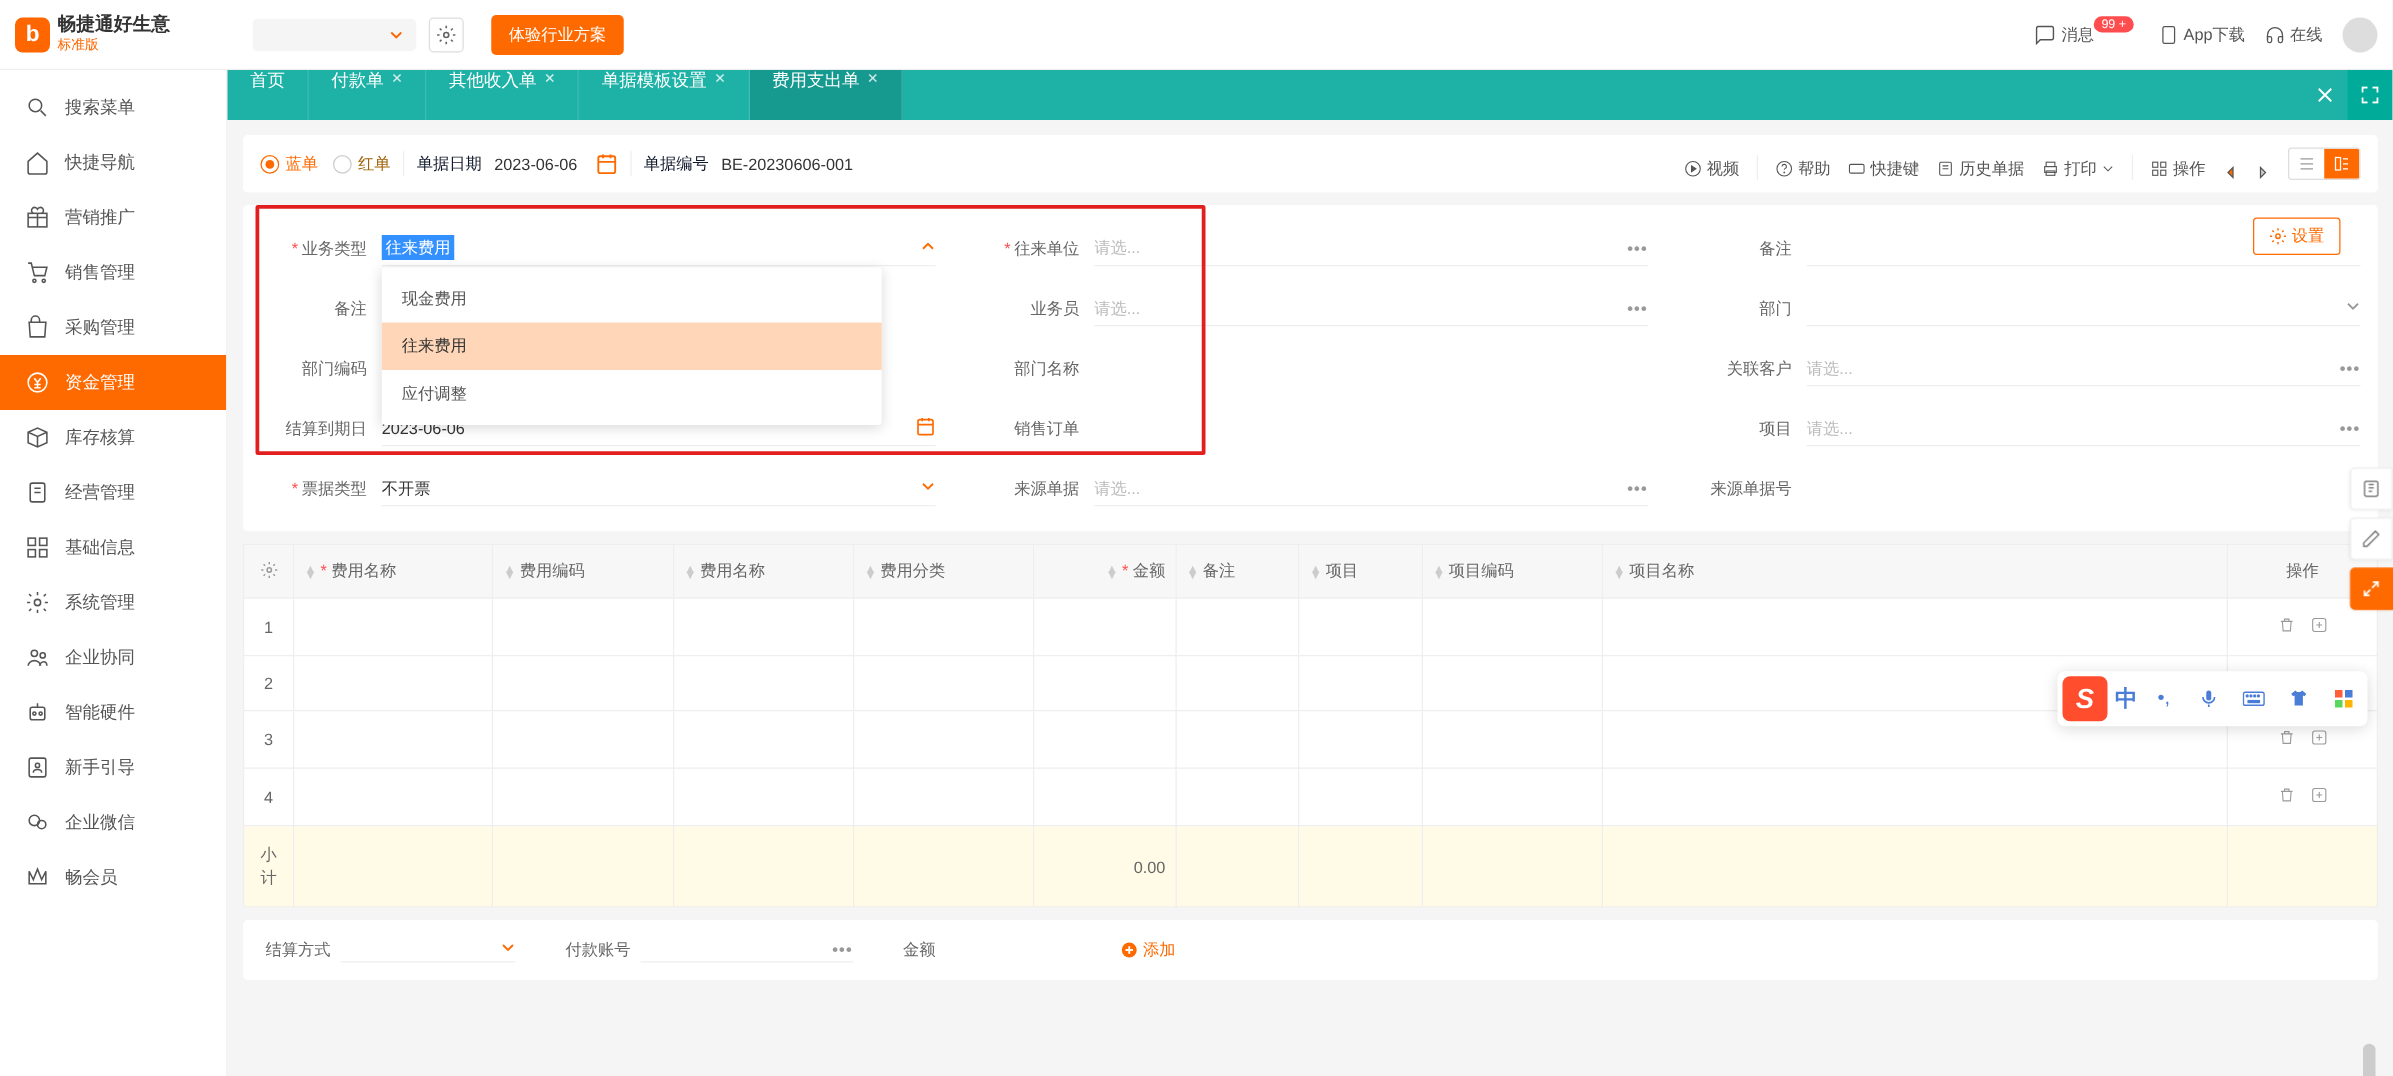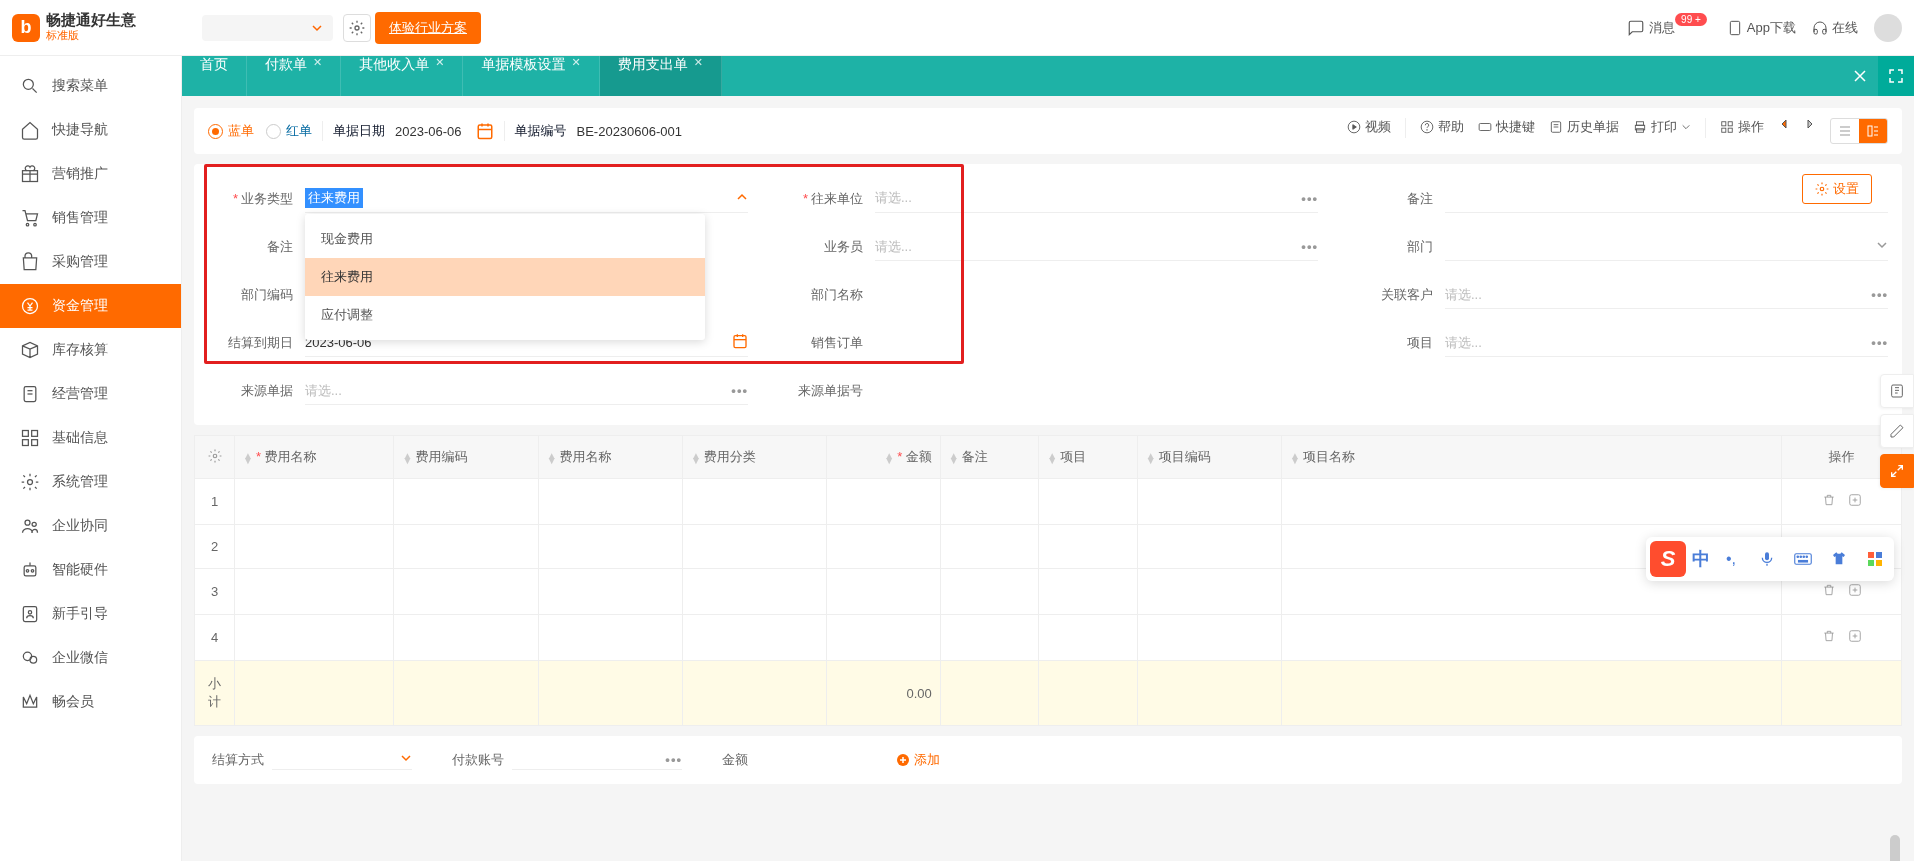--- a/index.html
+++ b/index.html
@@ -7,21 +7,21 @@
 
 
 .top-header { height: 56px; background: #fff; display: flex; align-items: center; padding: 0 12px; border-bottom: 1px solid #eee; }
 .logo-area { display: flex; align-items: center; width: 170px; }
 .logo-img { width: 28px; height: 28px; background: #f60; border-radius: 6px; display: flex; align-items: center; justify-content: center; color: #fff; font-weight: bold; font-size: 18px; margin-right: 6px; }
 .logo-text { font-size: 15px; font-weight: bold; color: #333; line-height: 1.1; }
 .logo-sub { font-size: 11px; color: #f60; }
 .company-select { display: flex; align-items: center; margin-left: 20px; color: #999; background: #f5f5f5; padding: 4px 10px; border-radius: 4px; flex-shrink: 0; }
 .company-select svg { margin-left: 8px; stroke: #f60; }
 .gear-btn { margin-left: 10px; width: 28px; height: 28px; border: 1px solid #ddd; border-radius: 4px; display: flex; align-items: center; justify-content: center; color: #666; cursor: pointer; }
-.exp-btn { margin-left: 4px; background: #ff6a00; color: #fff; padding: 7px 14px; border-radius: 4px; cursor: pointer; font-size: 13px; text-decoration: underline; }
+.exp-btn { margin-left: 22px; background: #ff6a00; color: #fff; padding: 7px 14px; border-radius: 4px; cursor: pointer; font-size: 13px; }
 .header-right { margin-left: auto; display: flex; align-items: center; gap: 16px; color: #555; }
 .header-right-item { display: flex; align-items: center; gap: 4px; cursor: pointer; }
 .msg-badge { background: #ff4d4f; color: #fff; border-radius: 10px; font-size: 10px; padding: 1px 6px; position: relative; top: -8px; left: -4px; }
 .avatar { width: 28px; height: 28px; border-radius: 50%; background: #ddd; display:flex; align-items:center; justify-content:center; color:#888; font-size:11px;}
 
 
 .sidebar { position: absolute; left: 0; top: 56px; bottom: 0; width: 182px; background: #fff; border-right: 1px solid #eee; padding-top: 8px; overflow-y: auto; }
 .sidebar-item { display: flex; align-items: center; padding: 12px 20px; color: #555; cursor: pointer; gap: 12px; font-size: 14px; }
 .sidebar-item.active { background: #ff6a00; color: #fff; }
 .sidebar-icon { width: 20px; height: 20px; display: flex; align-items: center; justify-content: center; }
@@ -43,21 +43,21 @@
 .toolbar { background: #fff; border-radius: 4px; padding: 10px 14px; display: flex; align-items: center; margin-bottom: 10px; gap: 10px; }
 .radio-group { display: flex; align-items: center; gap: 12px; }
 .radio { display: flex; align-items: center; gap: 5px; cursor: pointer; }
 .radio-circle { width: 15px; height: 15px; border: 1px solid #ccc; border-radius: 50%; display: flex; align-items: center; justify-content: center; }
 .radio.selected .radio-circle { border-color: #ff6a00; }
 .radio.selected .radio-circle::after { content: ''; width: 7px; height: 7px; background: #ff6a00; border-radius: 50%; }
 .toolbar-divider { width: 1px; height: 20px; background: #eee; }
 .toolbar-label { color: #0f172a; }
 .toolbar-value { color: #333; margin-right: 4px; }
 .cal-icon { width: 18px; height: 18px; color: #ff6a00; }
-.toolbar-right { margin-left: auto; display: flex; align-items: flex-start; gap: 14px; color: #555; }
+.toolbar-right { margin-left: auto; display: flex; align-items: flex-end; gap: 14px; color: #555; }
 .toolbar-right-item { display: flex; align-items: center; gap: 4px; cursor: pointer; font-size: 13px; }
 .toolbar-right-item svg { stroke: currentColor; }
 .view-toggle { display: flex; border: 1px solid #ddd; border-radius: 3px; overflow: hidden; }
 .view-toggle-btn { width: 28px; height: 24px; display: flex; align-items: center; justify-content: center; cursor: pointer; color:#666; }
 .view-toggle-btn.active { background: #ff6a00; color: #fff; }
 .settings-btn { border: 1px solid #ff6a00; color: #ff6a00; padding: 5px 12px; border-radius: 3px; cursor: pointer; display: flex; align-items: center; gap: 4px; }
 
 
 .form-area { background: #fff; border-radius: 4px; padding: 10px 14px; position: relative; }
 .form-grid { display: grid; grid-template-columns: 1fr 1fr 1fr; gap: 0 30px; }
@@ -339,21 +339,21 @@
 <div class="content">
 
   <div class="toolbar">
     <div class="radio-group">
       <div class="radio selected">
         <span class="radio-circle"></span>
         <span style="color:#ff6a00">蓝单</span>
       </div>
       <div class="radio">
         <span class="radio-circle"></span>
-        <span style="color:#0369a1">红单</span>
+        <span style="color:#a16207">红单</span>
       </div>
     </div>
     <div class="toolbar-divider"></div>
     <span class="toolbar-label">单据日期</span>
     <span class="toolbar-value">2023-06-06</span>
     <svg class="cal-icon" viewBox="0 0 24 24" fill="none" stroke="#ff6a00" stroke-width="2">
         <rect x="3" y="4" width="18" height="18" rx="2"></rect>
         <line x1="16" y1="2" x2="16" y2="6"></line>
         <line x1="8" y1="2" x2="8" y2="6"></line>
         <line x1="3" y1="10" x2="21" y2="10"></line>
@@ -538,20 +538,29 @@
         <div class="form-input" style="border-bottom:none"></div>
       </div>
       <div class="form-row">
         <div class="form-label">项目</div>
         <div class="form-input">
           <span class="placeholder">请选...</span>
           <span class="more-dots">•••</span>
         </div>
       </div>
 
+      <div class="form-row">
+        <div class="form-label req">票据类型</div>
+        <div class="form-input">
+          <span>不开票</span>
+          <span class="chevron"><svg width="12" height="12" viewBox="0 0 12 12" fill="none" stroke="#ff6a00" stroke-width="1.5">
+                <path d="M2 4l4 4 4-4"></path>
+              </svg></span>
+        </div>
+      </div>
       <div class="form-row">
         <div class="form-label">来源单据</div>
         <div class="form-input">
           <span class="placeholder">请选...</span>
           <span class="more-dots">•••</span>
         </div>
       </div>
       <div class="form-row">
         <div class="form-label">来源单据号</div>
         <div class="form-input" style="border-bottom:none"></div>

